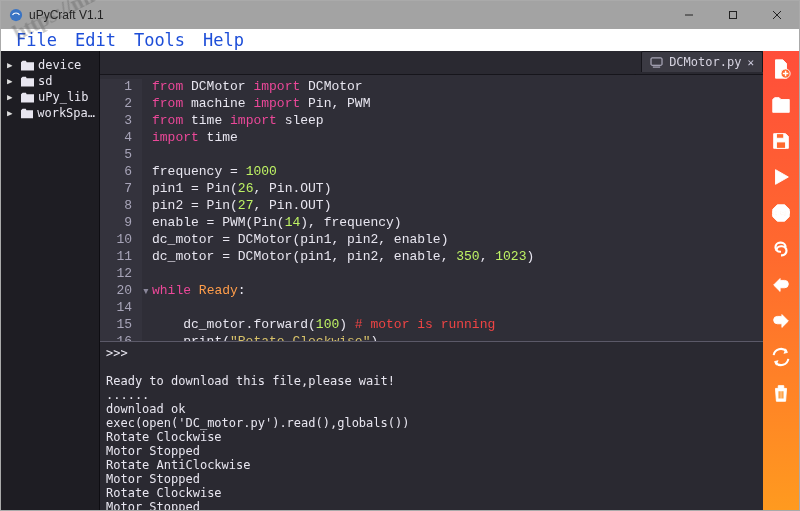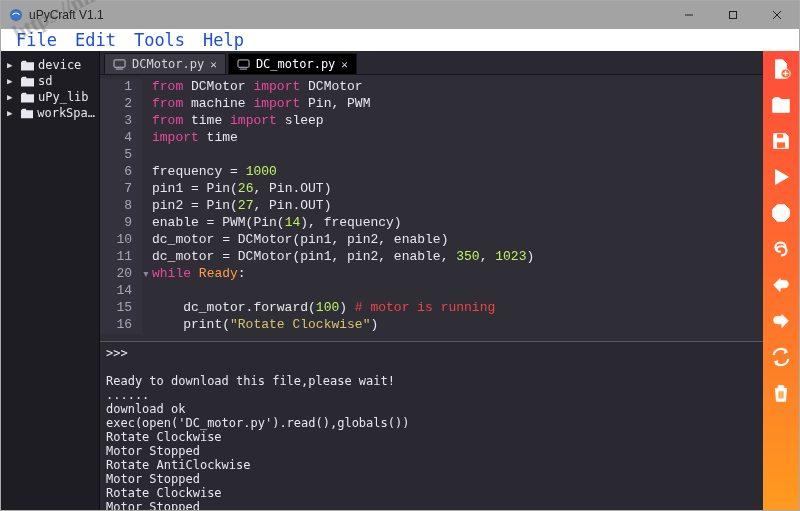--- a/index.html
+++ b/index.html
@@ -11,21 +11,21 @@
 .winbtns { display:flex; height:100%; }
 .winbtn { width:44px; display:flex; align-items:center; justify-content:center; color:#222; }
 .menubar { height:22px; background:#fff; display:flex; align-items:center; padding:0 6px; border-bottom:0; }
 .menu-item { padding:2px 9px; font-family:"Consolas",monospace; font-size:17px; color:#1d4ed8; }
 .content { flex:1; display:flex; background:#2a2931; min-height:0; }
 .sidebar { width:98px; background:#1e1d23; padding-top:6px; overflow:hidden; }
 .tree-item { display:flex; align-items:center; color:#e8e6f0; font-family:Consolas,monospace; font-size:12px; padding:1px 4px 1px 6px; gap:4px; white-space:nowrap; }
 .tri { font-size:9px; width:10px; color:#ddd; }
 .fld-icon { width:13px; height:11px; }
 .editor-area { flex:1; display:flex; flex-direction:column; min-width:0; border-left:1px solid #0e0d12; }
-.tabbar { height:24px; background:#2a2931; display:flex; align-items:flex-end; padding-left:4px; gap:2px; border-bottom:1px solid #16151b; }
+.tabbar { height:24px; background:#2a2931; display:flex; align-items:flex-end; padding-left:4px; gap:2px; border-bottom:1px solid #16151b;flex-direction:column; }
 .tab { display:flex; align-items:center; gap:6px; background:#3b3a43; color:#d6d3e0; padding:3px 8px; font-family:Consolas,monospace; font-size:12px; border:1px solid #16151b; border-bottom:none; border-radius:2px 2px 0 0; }
 .tab.active { background:#000000; color:#fff; }
 .tab-x { font-size:11px; color:#cfcde0; }
 .comp-icon { width:13px; height:11px; }
 .editor { flex:1; background:#2f2e37; font-family:Consolas,"Courier New",monospace; font-size:13px; color:#e8e6f0; overflow:hidden; padding-top:4px; }
 .line { display:flex; height:17px; white-space:pre; }
 .gutter { width:42px; text-align:right; padding-right:10px; color:#a7a4b8; background:#34333d; }
 .gut-sym { width:10px; color:#8a879a; }
 .code { flex:1; }
 .kw { color:#ec4899; }         
@@ -134,20 +134,21 @@
         <div class="line"><span class="gutter">2</span><span class="gut-sym"> </span><span class="code"><span class="kw">from</span><span> machine </span><span class="kw">import</span><span> Pin, PWM</span></span></div>
         <div class="line"><span class="gutter">3</span><span class="gut-sym"> </span><span class="code"><span class="kw">from</span><span> time </span><span class="kw">import</span><span> sleep</span></span></div>
         <div class="line"><span class="gutter">4</span><span class="gut-sym"> </span><span class="code"><span class="kw">import</span><span> time</span></span></div>
         <div class="line"><span class="gutter">5</span><span class="gut-sym"> </span><span class="code"></span></div>
         <div class="line"><span class="gutter">6</span><span class="gut-sym"> </span><span class="code"><span>frequency = </span><span class="num">1000</span></span></div>
         <div class="line"><span class="gutter">7</span><span class="gut-sym"> </span><span class="code"><span>pin1 = Pin(</span><span class="num">26</span><span>, Pin.OUT)</span></span></div>
         <div class="line"><span class="gutter">8</span><span class="gut-sym"> </span><span class="code"><span>pin2 = Pin(</span><span class="num">27</span><span>, Pin.OUT)</span></span></div>
         <div class="line"><span class="gutter">9</span><span class="gut-sym"> </span><span class="code"><span>enable = PWM(Pin(</span><span class="num">14</span><span>), frequency)</span></span></div>
         <div class="line"><span class="gutter">10</span><span class="gut-sym"> </span><span class="code"><span>dc_motor = DCMotor(pin1, pin2, enable)</span></span></div>
         <div class="line"><span class="gutter">11</span><span class="gut-sym"> </span><span class="code"><span>dc_motor = DCMotor(pin1, pin2, enable, </span><span class="num">350</span><span>, </span><span class="num">1023</span><span>)</span></span></div>
+        <div class="line"><span class="gutter">12</span><span class="gut-sym"> </span><span class="code"></span></div>
         <div class="line"><span class="gutter">20</span><span class="gut-sym">▾</span><span class="code"><span class="kw">while</span><span> </span><span class="kw2">Ready</span><span>:</span></span></div>
         <div class="line"><span class="gutter">14</span><span class="gut-sym"> </span><span class="code"></span></div>
         <div class="line"><span class="gutter">15</span><span class="gut-sym"> </span><span class="code"><span>    dc_motor.forward(</span><span class="num">100</span><span>) </span><span class="cmt"># motor is running</span></span></div>
         <div class="line"><span class="gutter">16</span><span class="gut-sym"> </span><span class="code"><span>    print(</span><span class="str">"Rotate Clockwise"</span><span>)</span></span></div>
       </div>
 
       <div class="console" id="console">&gt;&gt;&gt;
 
 Ready to download this file,please wait!
 ......

